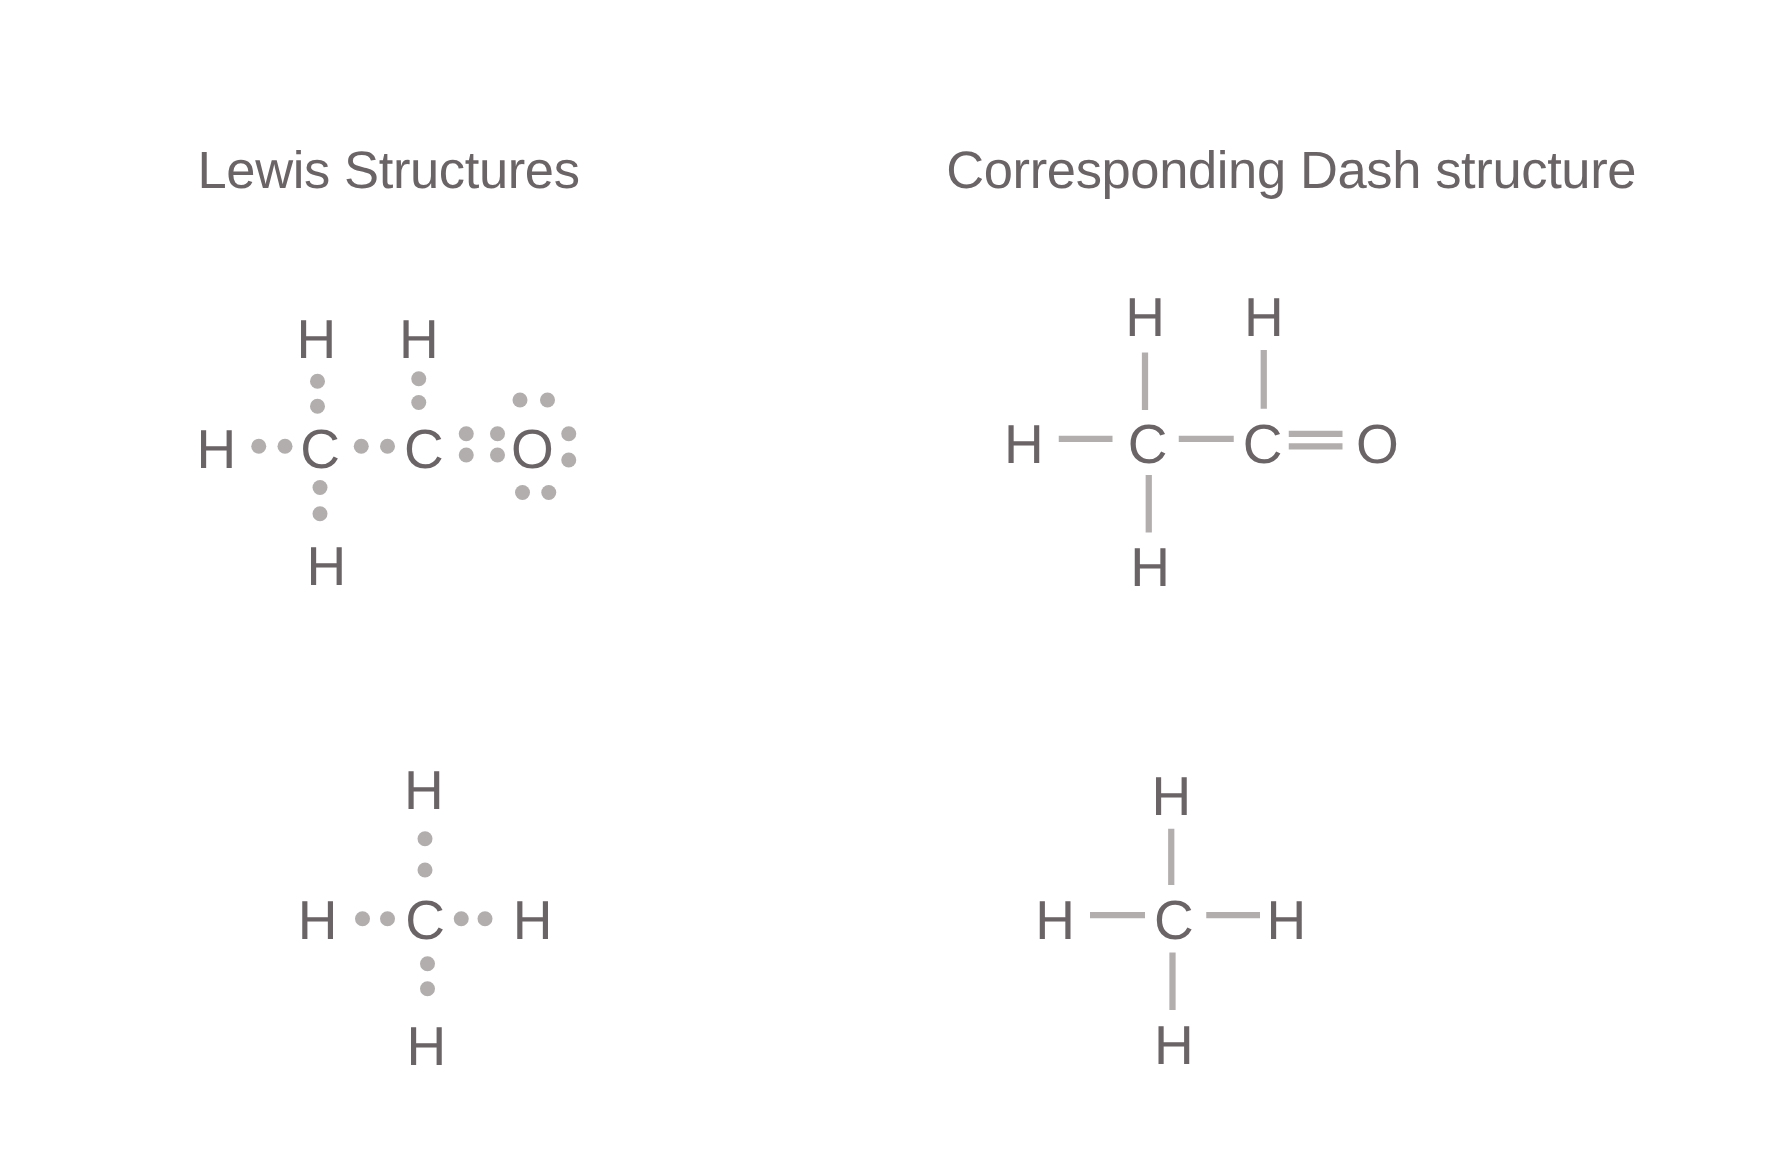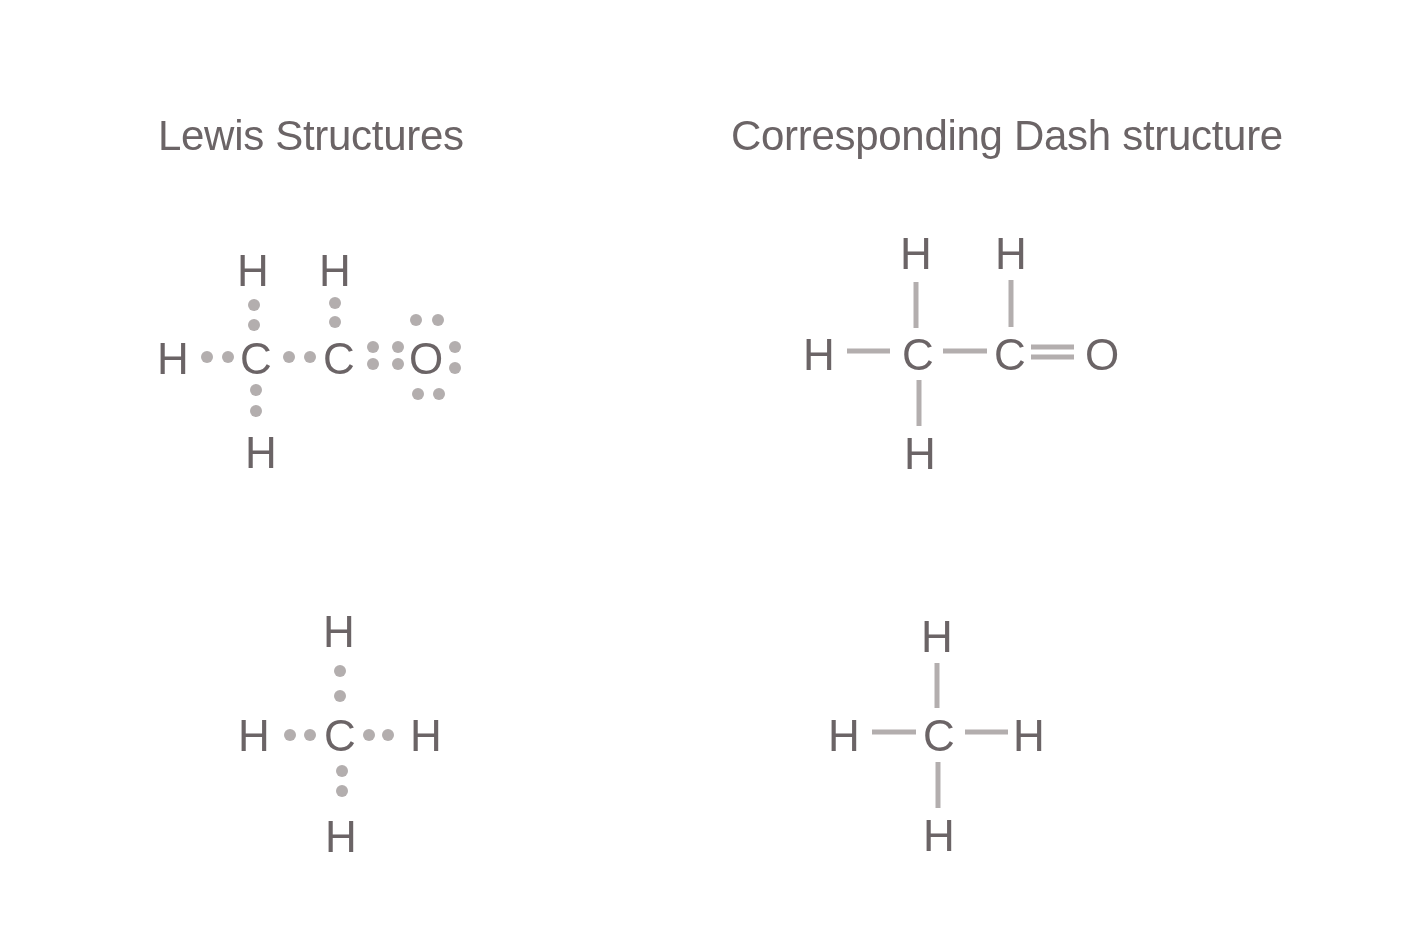--- a/index.html
+++ b/index.html
@@ -11,21 +11,21 @@
     }
     svg.canvas { position: absolute; left: 0; top: 0; }
     .atom { font-family: "Liberation Sans", sans-serif; font-size: 44px; fill: #6b6466; text-anchor: middle; }
     .dot { fill: #b3aeae; }
     .bond { stroke: #b3aeae; stroke-width: 5; }
   </style>
 </head>
 <body>
 
 <h2 class="heading" style="left:158px;">Lewis Structures</h2>
-<h2 class="heading" style="left:731px;">Corresponding Dash structure</h2>
+<h2 class="heading" style="left:757px;">Corresponding Dash structure</h2>
 
 <svg class="canvas" width="1412" height="932" viewBox="0 0 1412 932">
 
   <g>
     <text class="atom" x="173" y="374">H</text>
     <text class="atom" x="256" y="374">C</text>
     <text class="atom" x="339" y="374">C</text>
     <text class="atom" x="426" y="374">O</text>
     <text class="atom" x="253" y="286">H</text>
     <text class="atom" x="335" y="286">H</text>

